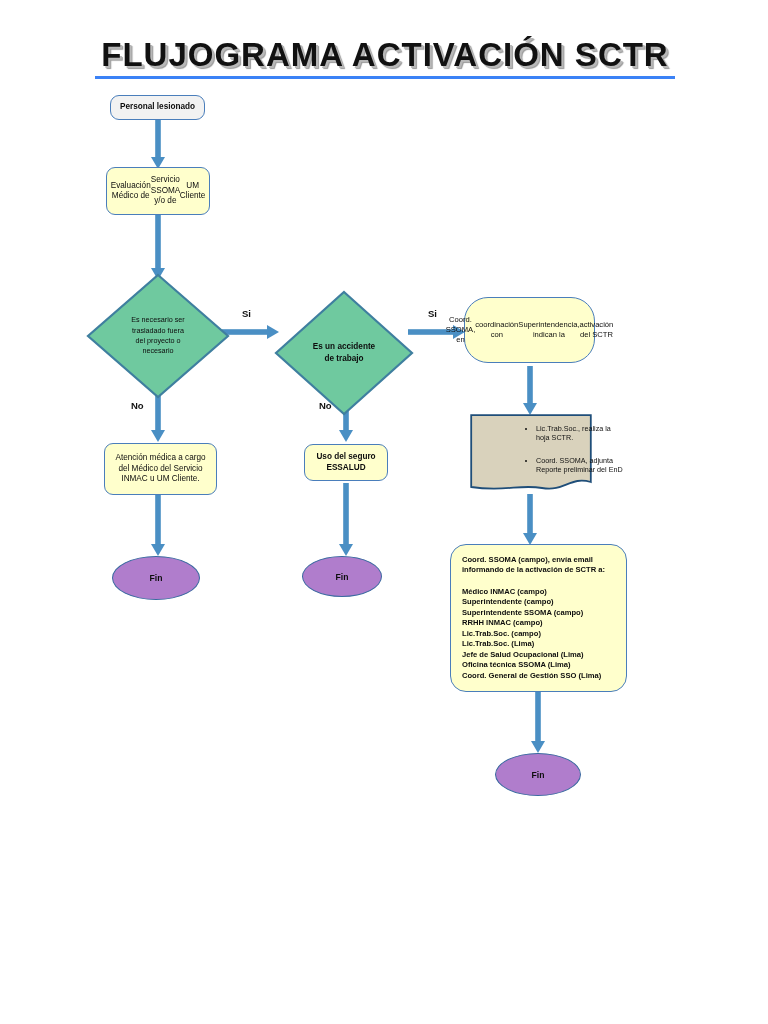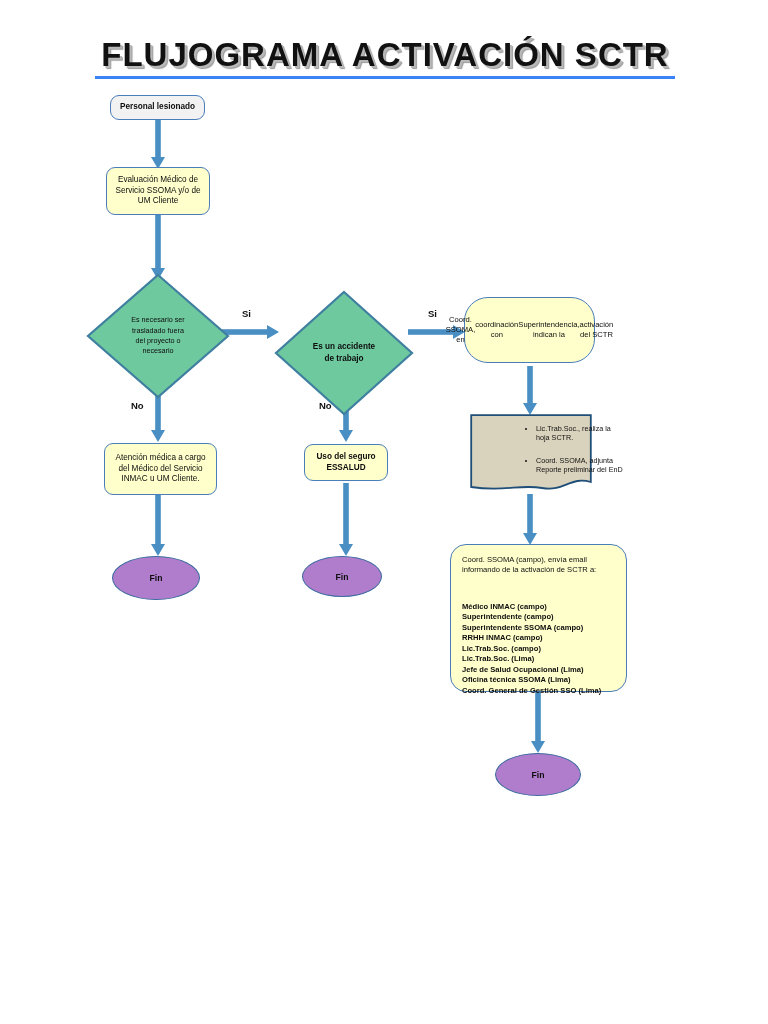--- a/index.html
+++ b/index.html
@@ -125,21 +125,21 @@
   .email-box {
     position: absolute;
     box-sizing: border-box;
     background: #ffffcc;
     border: 1.6px solid #4a7ebb;
     border-radius: 16px;
     padding: 10px 11px;
     color: #0d0d0d;
     line-height: 1.38;
   }
-  .email-head { margin-bottom: 26px; }
+  .email-head { margin-bottom: 11px; font-weight: bold; }
   .email-list div { white-space: nowrap; }
 
   .t7  { font-size: 7.2px; }
   .t75 { font-size: 7.6px; }
   .t8  { font-size: 8.2px; }
   .t85 { font-size: 8.6px; }
   .bold { font-weight: bold; }
 </style>
 </head>
 <body>
@@ -226,21 +226,21 @@
     <svg width="16" height="62" viewBox="0 0 16 62">
       <rect x="5.2" y="0" width="5.6" height="50" fill="#4a8fc4"></rect>
       <polygon points="1,49 15,49 8,61" fill="#4a8fc4"></polygon>
     </svg>
   </div>
 
   <div class="node rrect white t8 bold" style="left:110px; top:95px; width:95px; height:25px;">
     <span>Personal lesionado</span>
   </div>
 
-  <div class="node rrect yellow t8" style="left:106px; top:167px; width:104px; height:48px; flex-direction:column;">
+  <div class="node rrect yellow t8" style="left:106px; top:167px; width:104px; height:48px; flex-direction:row;">
     <span>Evaluación  Médico de</span>
     <span>Servicio SSOMA  y/o de</span>
     <span>UM Cliente</span>
   </div>
 
   <div class="diamond-wrap" style="left:86px; top:273px; width:144px; height:126px;">
     <svg width="144" height="126" viewBox="0 0 144 126">
       <polygon points="72,2 142,63 72,124 2,63" fill="#6fc99f" stroke="#3f7f9f" stroke-width="2.2"></polygon>
     </svg>
     <div class="diamond-label t7" style="flex-direction:column;">

